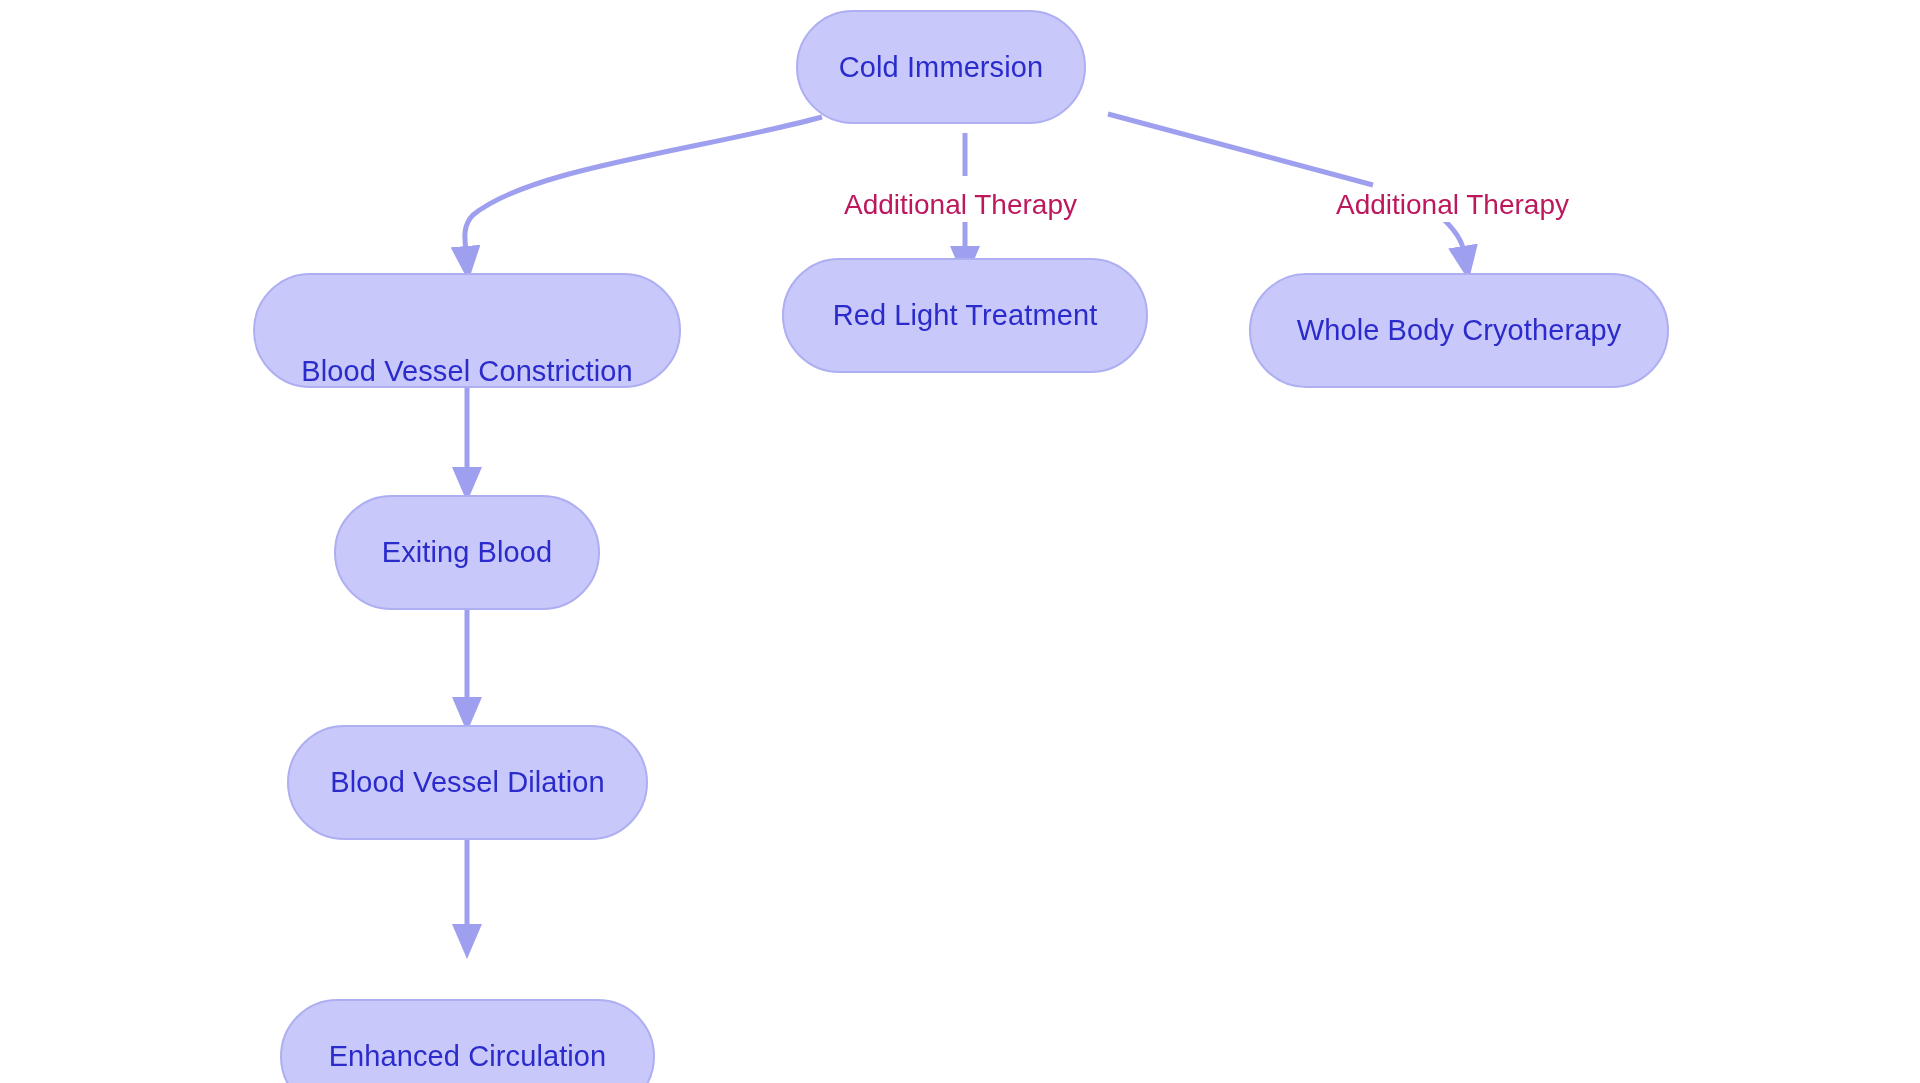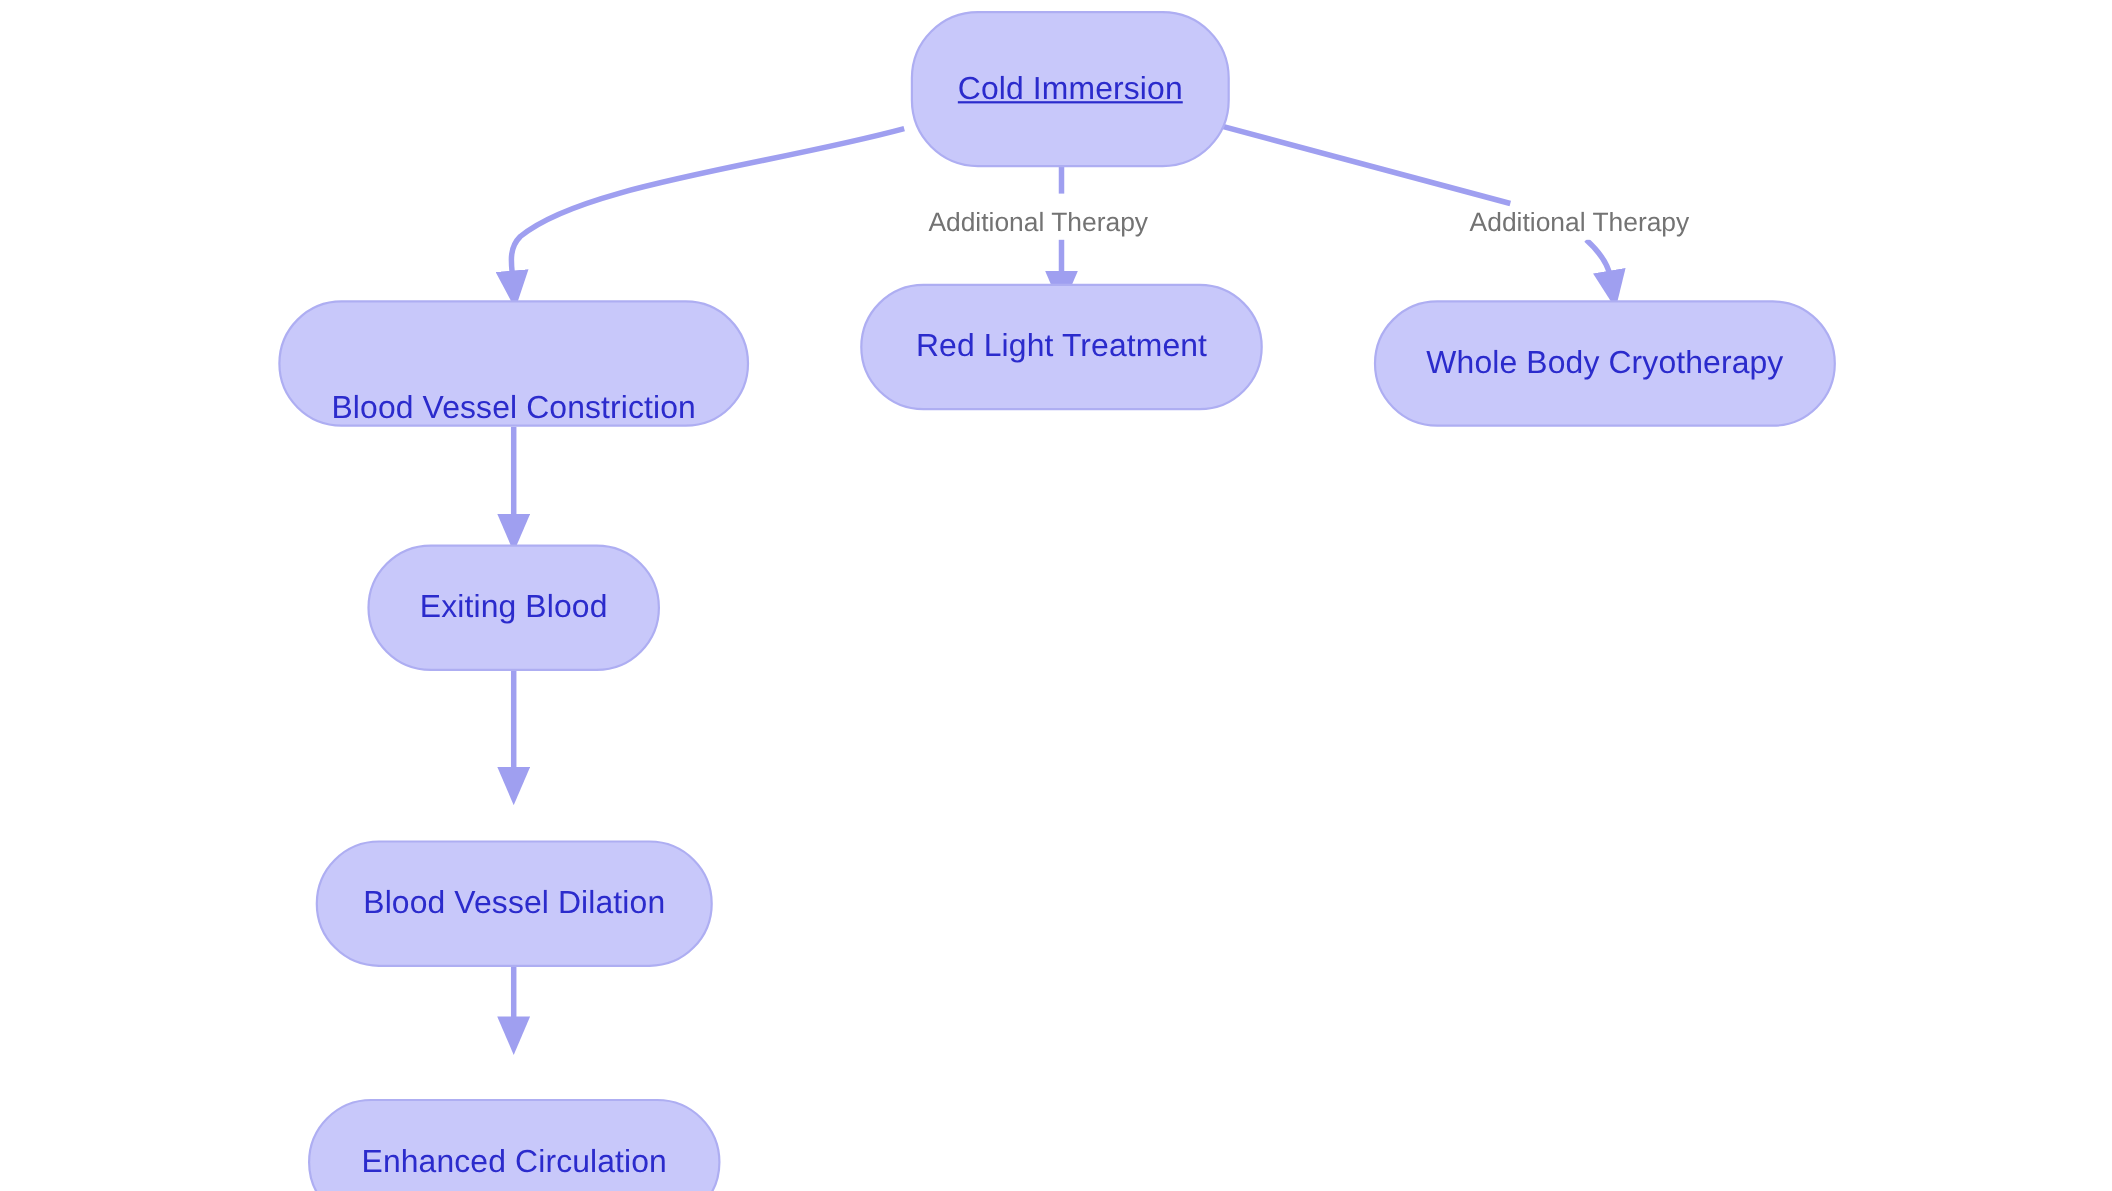--- a/index.html
+++ b/index.html
@@ -44,22 +44,22 @@
     letter-spacing: 0.1px;
     white-space: nowrap;
     padding: 0 26px;
   }
   .node-label {
     display: block;
     line-height: 1;
   }
   .edge-label {
     position: absolute;
-    color: #737373;
-    font-size: 24px;
+    color: #be185d;
+    font-size: 28px;
     line-height: 1;
     white-space: nowrap;
     background: #ffffff;
     padding: 3px 6px;
   }
 </style>
 </head>
 <body>
 
 <div id="flow-root">
@@ -79,41 +79,41 @@
     <path d="M 1108,114 L 1373,185" fill="none" stroke="#9f9ff0" stroke-width="5"></path>
     <path d="M 1442,218 C 1453,228 1462,240 1464,252" fill="none" stroke="#9f9ff0" stroke-width="5" marker-end="url(#arrowhead)"></path>
 
     <path d="M 467,388 L 467,473" fill="none" stroke="#9f9ff0" stroke-width="5" marker-end="url(#arrowhead)"></path>
 
     <path d="M 467,610 L 467,703" fill="none" stroke="#9f9ff0" stroke-width="5" marker-end="url(#arrowhead)"></path>
 
     <path d="M 467,840 L 467,930" fill="none" stroke="#9f9ff0" stroke-width="5" marker-end="url(#arrowhead)"></path>
   </svg>
 
-  <div class="node" style="left:828px; top:10px; width:290px; height:142px; border-radius:61px;text-decoration:underline;">
+  <div class="node" style="left:796px; top:10px; width:290px; height:114px; border-radius:61px;">
     <span class="node-label">Cold Immersion</span>
   </div>
 
   <div class="node" style="left:253px; top:273px; width:428px; height:115px;align-items:flex-end;">
     <span class="node-label">Blood Vessel Constriction</span>
   </div>
 
   <div class="node" style="left:782px; top:258px; width:366px; height:115px;">
     <span class="node-label">Red Light Treatment</span>
   </div>
 
   <div class="node" style="left:1249px; top:273px; width:420px; height:115px;">
     <span class="node-label">Whole Body Cryotherapy</span>
   </div>
 
   <div class="node" style="left:334px; top:495px; width:266px; height:115px;">
     <span class="node-label">Exiting Blood</span>
   </div>
 
-  <div class="node" style="left:287px; top:725px; width:361px; height:115px;margin-top:39px;">
+  <div class="node" style="left:287px; top:725px; width:361px; height:115px;">
     <span class="node-label">Blood Vessel Dilation</span>
   </div>
 
   <div class="node" style="left:280px; top:952px; width:375px; height:115px;margin-top:47px;">
     <span class="node-label">Enhanced Circulation</span>
   </div>
 
   <div class="edge-label" style="left:838px; top:188px;">Additional Therapy</div>
 
   <div class="edge-label" style="left:1330px; top:188px;">Additional Therapy</div>

